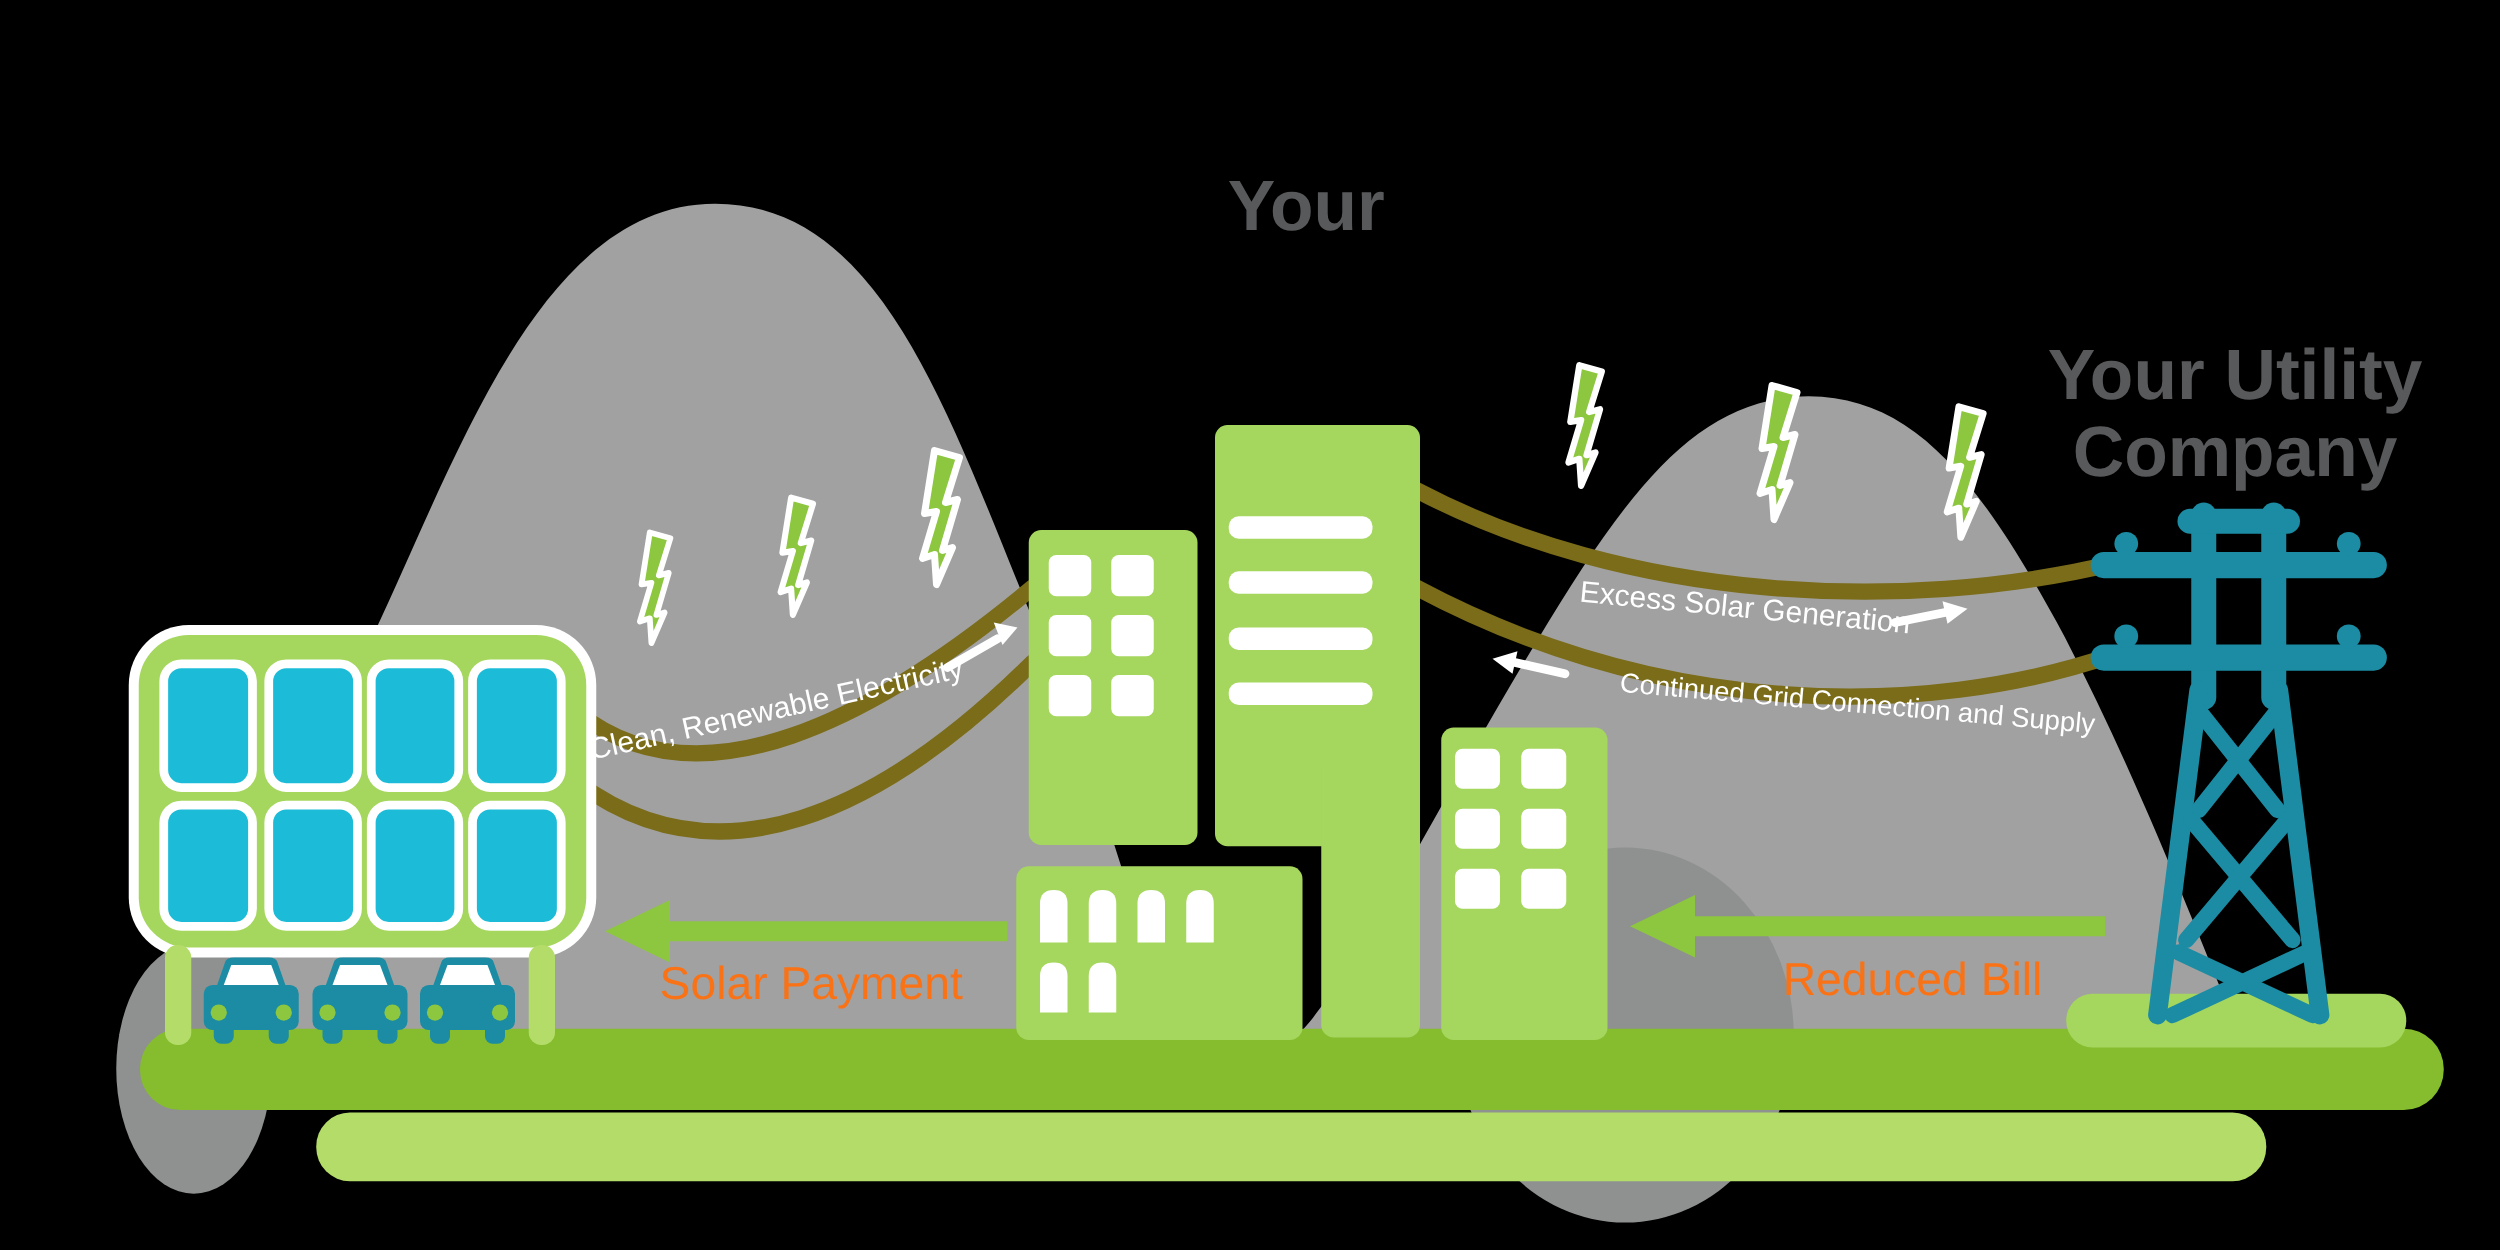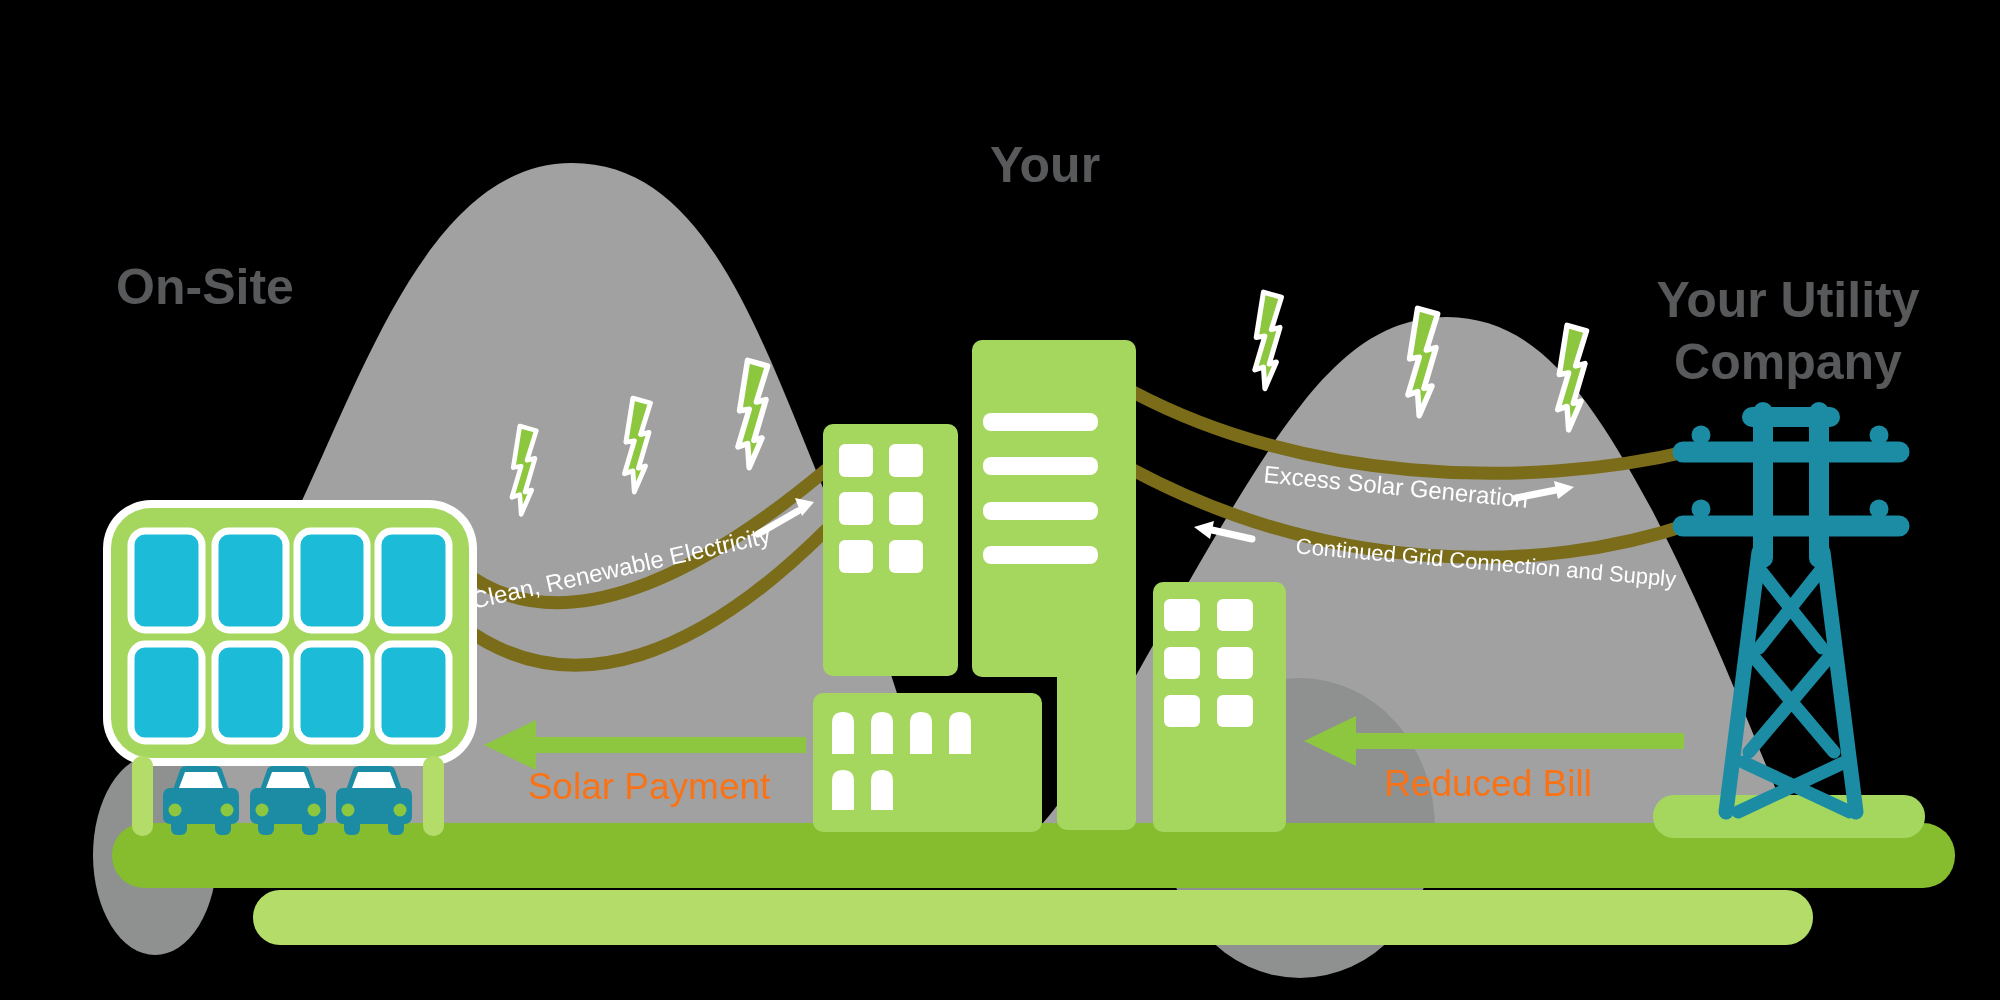--- a/index.html
+++ b/index.html
@@ -2,38 +2,38 @@
 <html style="--c-lime: #a5d65e; --c-lime_light: #b3dd68; --c-green: #8dc63f; --c-ground: #85bd2f; --c-teal: #1b8ca3; --c-cyan: #1cbcd9; --c-olive: #7a6c18; --c-gray: #a2a1a2; --c-gray_dark: #8f9090; --c-text_gray: #58595b; --c-white: #ffffff;"><head>
 <meta charset="utf-8">
 <style>
   html,body{margin:0;padding:0;}
   body{
     width:2000px;height:1000px;background:#000;position:relative;overflow:hidden;
     font-family:"Liberation Sans","DejaVu Sans",sans-serif;
   }
   #scene{position:absolute;left:0;top:0;}
   .heading{
-    position:absolute;text-align:center;font-weight:700;font-size:50px;line-height:62px;
+    position:absolute;text-align:center;font-weight:700;font-size:57px;line-height:62px;
     color:var(--c-text_gray,#58595b);
   }
   .ground-label{
     position:absolute;text-align:center;font-weight:400;font-size:37px;line-height:40px;
     color:#f97316;
   }
   .wire-label{
     position:absolute;text-align:center;font-weight:400;color:#fff;white-space:nowrap;
   }
   #label-clean{left:451px;top:554px;width:340px;font-size:24px;transform:rotate(-12.5deg);}
   #label-excess{left:1246px;top:473px;width:300px;font-size:24px;transform:rotate(5.5deg);}
   #label-grid{left:1276px;top:550px;width:420px;font-size:22px;transform:rotate(5deg);}
   #heading-solar{left:30px;top:256px;width:350px;}
   #heading-facility{left:895px;top:134px;width:300px;}
   #heading-utility{left:1613px;top:269px;width:350px;}
   #label-solar-payment{left:499px;top:767px;width:300px;}
-  #label-reduced-bill{left:1338px;top:764px;width:300px;}
+  #label-reduced-bill{left:1380px;top:764px;width:300px;}
 </style>
 </head>
 <body>
 
 <svg id="scene" width="2000" height="1000" viewBox="0 0 2000 1000">
   <defs>
     <path id="bolt" d="M27 3 L52 10 L38 55 L50 52 L35 103 L45 100 L29 137 L27 107 L15 111 L29 64 L17 66 Z" style="fill:var(--c-green,#8dc63f);stroke:#fff;stroke-width:7;stroke-linejoin:round"></path>
     <g id="car">
       <path d="M10 24 L17 4 Q18 0 24 0 L52 0 Q58 0 59 4 L66 24 Z" style="fill:var(--c-teal,#1b8ca3)"></path>
       <polygon points="16,22 22,6 54,6 60,22" fill="#fff"></polygon>
@@ -183,21 +183,20 @@
       <polygon points="484,745 536,720 536,770" style="fill:var(--c-green,#8dc63f)"></polygon>
     </g>
     <g>
       <line x1="1684" y1="741" x2="1348" y2="741" style="stroke:var(--c-green,#8dc63f)" stroke-width="16"></line>
       <polygon points="1304,741 1356,716 1356,766" style="fill:var(--c-green,#8dc63f)"></polygon>
     </g>
   </g>
 </svg>
 
 <div class="heading" id="heading-solar">
-  <div>On-Site</div>
 </div>
 <div class="heading" id="heading-facility">
   <div>Your</div>
 </div>
 <div class="heading" id="heading-utility">
   <div>Your Utility</div>
   <div>Company</div>
 </div>
 
 <div class="wire-label" id="label-clean">Clean, Renewable Electricity</div>

